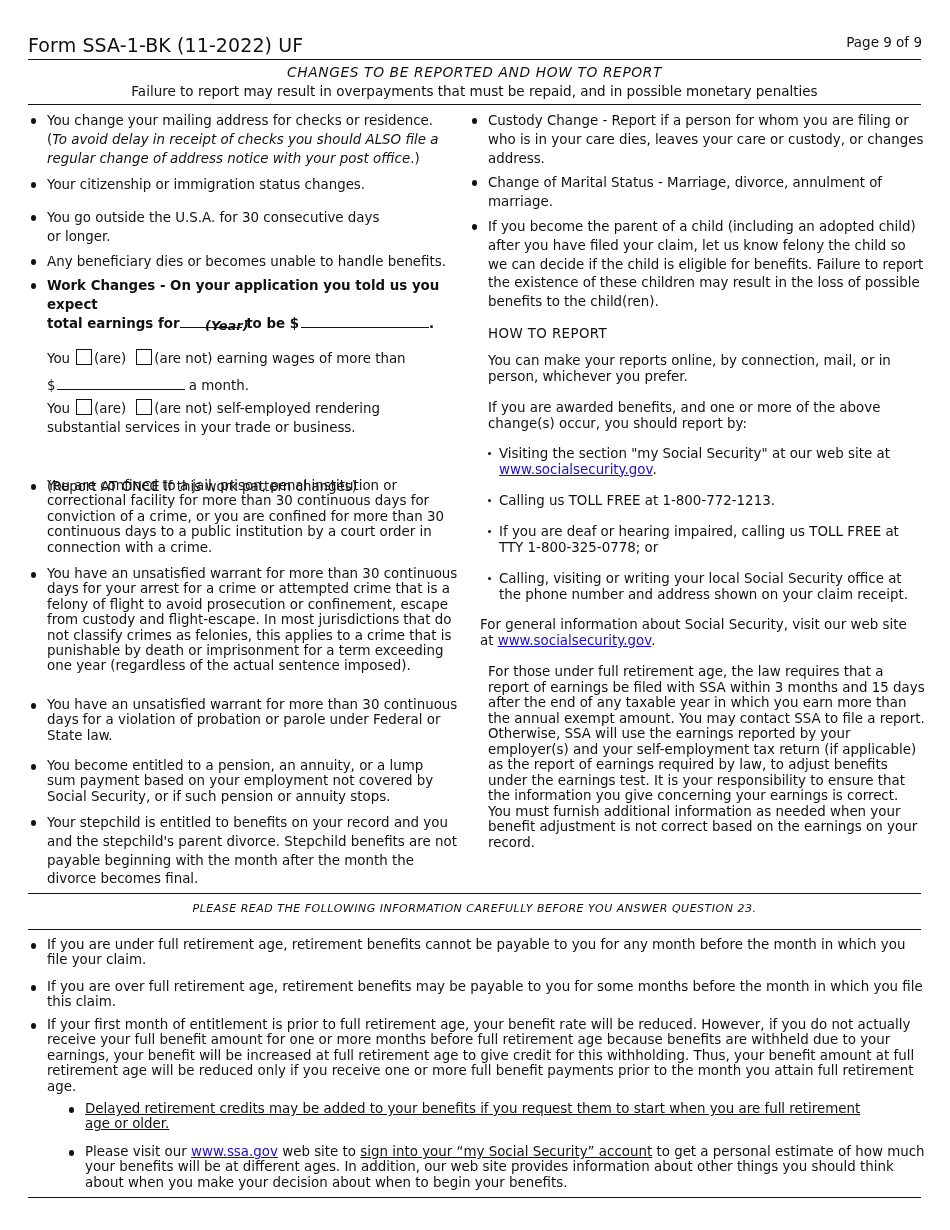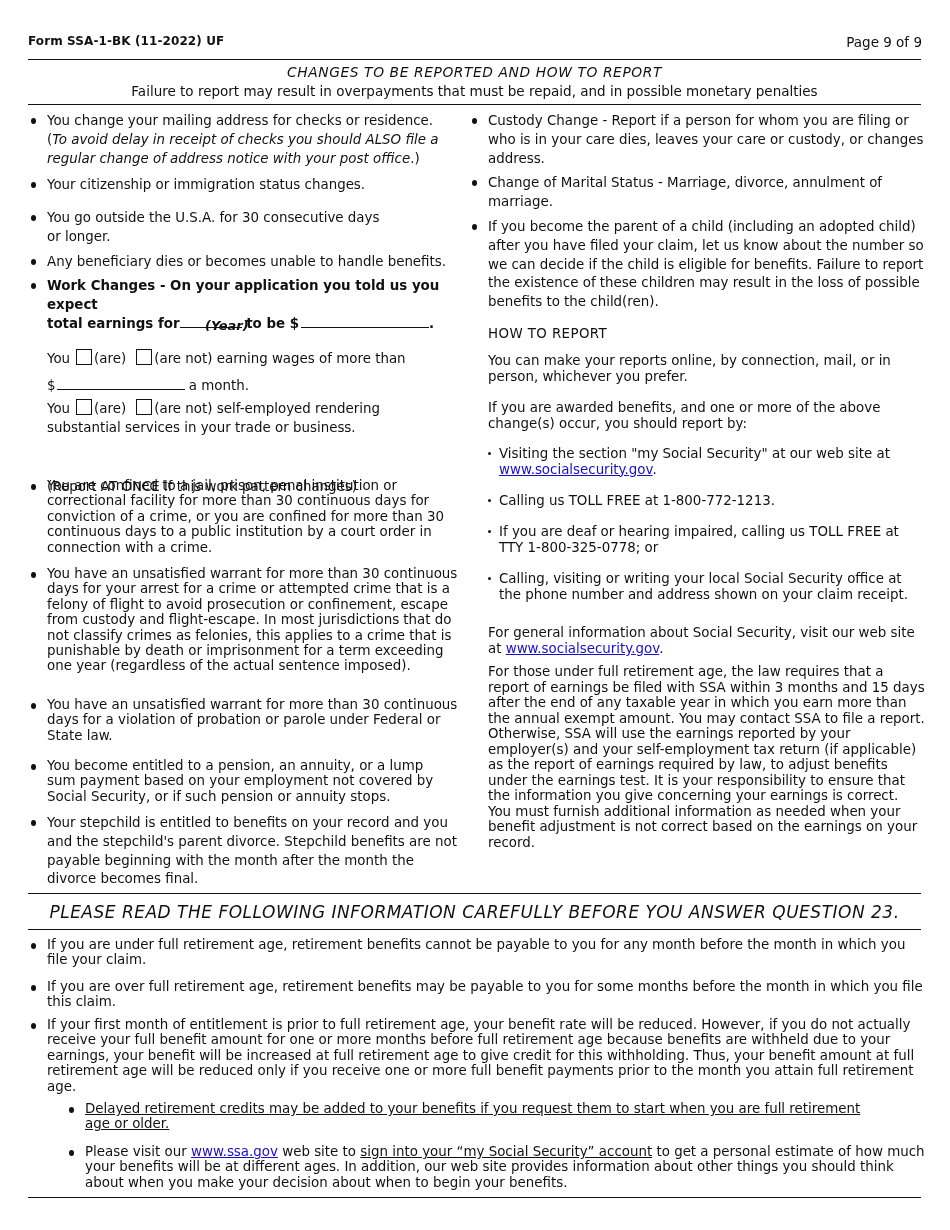--- a/index.html
+++ b/index.html
@@ -1,19 +1,19 @@
 <!DOCTYPE html>
 <html><head>
 <meta charset="utf-8">
 <style>
   html, body { margin:0; padding:0; background:#ffffff; }
   body { width:950px; height:1230px; position:relative; overflow:hidden;
          font-family:"DejaVu Sans", sans-serif; color:#111; font-size:13.4px; }
   .abs { position:absolute; }
-  .hdr-left { left:28px; top:34px; font-size:12px; letter-spacing:0.1px;font-weight:bold; }
+  .hdr-left { left:28px; top:34px; font-size:19px; letter-spacing:0.1px; }
   .hdr-right { right:28px; top:34px; font-size:13.5px; }
   .rule { position:absolute; left:28px; width:893px; height:0; border-top:1.4px solid #111; }
   .title { left:28px; width:893px; text-align:center; font-size:13.8px; letter-spacing:0.6px;font-style:italic; }
   .subtitle { left:28px; width:893px; text-align:center; font-size:13.5px; }
   .col { position:absolute; }
   .li { position:absolute; padding-left:19px; line-height:17px; }
   .li .dot { position:absolute; left:3px; top:6px; width:5px; height:6px; background:#111; border-radius:50%; }
   .li.tight { line-height:15.4px; }
   .li.loose { line-height:18.8px; }
   .it { font-style:italic; }
@@ -117,21 +117,21 @@
     <span>Custody Change - Report if a person for whom you are filing or who is in your care dies, leaves your care or custody, or changes address.</span>
   </div>
 
   <div class="li loose" style="top:174px; width:420px;">
     <span class="dot"></span>
     <span>Change of Marital Status - Marriage, divorce, annulment of marriage.</span>
   </div>
 
   <div class="li loose" style="top:218px; width:440px;">
     <span class="dot"></span>
-    <span>If you become the parent of a child (including an adopted child) after you have filed your claim, let us know about the number so we can decide if the child is eligible for benefits. Failure to report the existence of these children may result in the loss of possible benefits to the child(ren).</span>
+    <span>If you become the parent of a child (including an adopted child) after you have filed your claim, let us know felony the child so we can decide if the child is eligible for benefits. Failure to report the existence of these children may result in the loss of possible benefits to the child(ren).</span>
   </div>
 
   <div class="p" style="left:19px; top:326px; letter-spacing:0.4px;">HOW TO REPORT</div>
 
   <div class="p" style="left:19px; top:353px; width:425px;">You can make your reports online, by connection, mail, or in person, whichever you prefer.</div>
 
   <div class="p" style="left:19px; top:400px; width:425px;">If you are awarded benefits, and one or more of the above change(s) occur, you should report by:</div>
 
   <div class="sub-bullet" style="left:19px; top:446px; width:430px;">
     <span class="sdot"></span>
@@ -149,30 +149,30 @@
     <span>If you are deaf or hearing impaired, calling us  TOLL FREE at</span><br>
     <span>TTY 1-800-325-0778; or</span>
   </div>
 
   <div class="sub-bullet" style="left:19px; top:571px; width:440px;">
     <span class="sdot"></span>
     <span>Calling, visiting or writing your local Social   Security office at</span><br>
     <span>the phone number and address shown on your claim receipt.</span>
   </div>
 
-  <div class="p" style="left:19px; top:617px; width:440px; line-height:16px;margin-top:8px;">
+  <div class="p" style="left:11px; top:617px; width:440px; line-height:16px;">
     <span>For general information about Social Security, visit our web site</span><br>
     <span>at </span><a class="link">www.socialsecurity.gov</a><span>.</span>
   </div>
 
   <div class="p" style="left:19px; top:664px; width:437px; line-height:15.5px;">For those under full retirement age, the law requires that a report of earnings be filed with SSA within 3 months and 15 days after the end of any taxable year in which you earn more than the annual exempt amount. You may contact SSA to file a report. Otherwise, SSA will use the earnings reported by your employer(s) and your self-employment tax return (if applicable) as the report of earnings required by law, to adjust benefits under the earnings test. It is your responsibility to ensure that the information you give concerning your earnings is correct. You must furnish additional information as needed when your benefit adjustment is not correct based on the earnings on your record.</div>
 </div>
 
 <div class="rule" style="top:893px;"></div>
-<div class="abs title" style="top:902px; font-size:17px; letter-spacing:0.5px;">PLEASE READ THE FOLLOWING INFORMATION CAREFULLY BEFORE YOU ANSWER QUESTION 23.</div>
+<div class="abs title" style="top:902px; font-size:11px; letter-spacing:0.5px;">PLEASE READ THE FOLLOWING INFORMATION CAREFULLY BEFORE YOU ANSWER QUESTION 23.</div>
 <div class="rule" style="top:929px;"></div>
 
 <div class="li tight" style="left:28px; top:937px; width:880px;">
   <span class="dot"></span>
   <span>If you are under full retirement age, retirement benefits cannot be payable to you for any month before the month in which you file your claim.</span>
 </div>
 <div class="li tight" style="left:28px; top:979px; width:880px;">
   <span class="dot"></span>
   <span>If you are over full retirement age, retirement benefits may be payable to you for some months before the month in which you file this claim.</span>
 </div>

